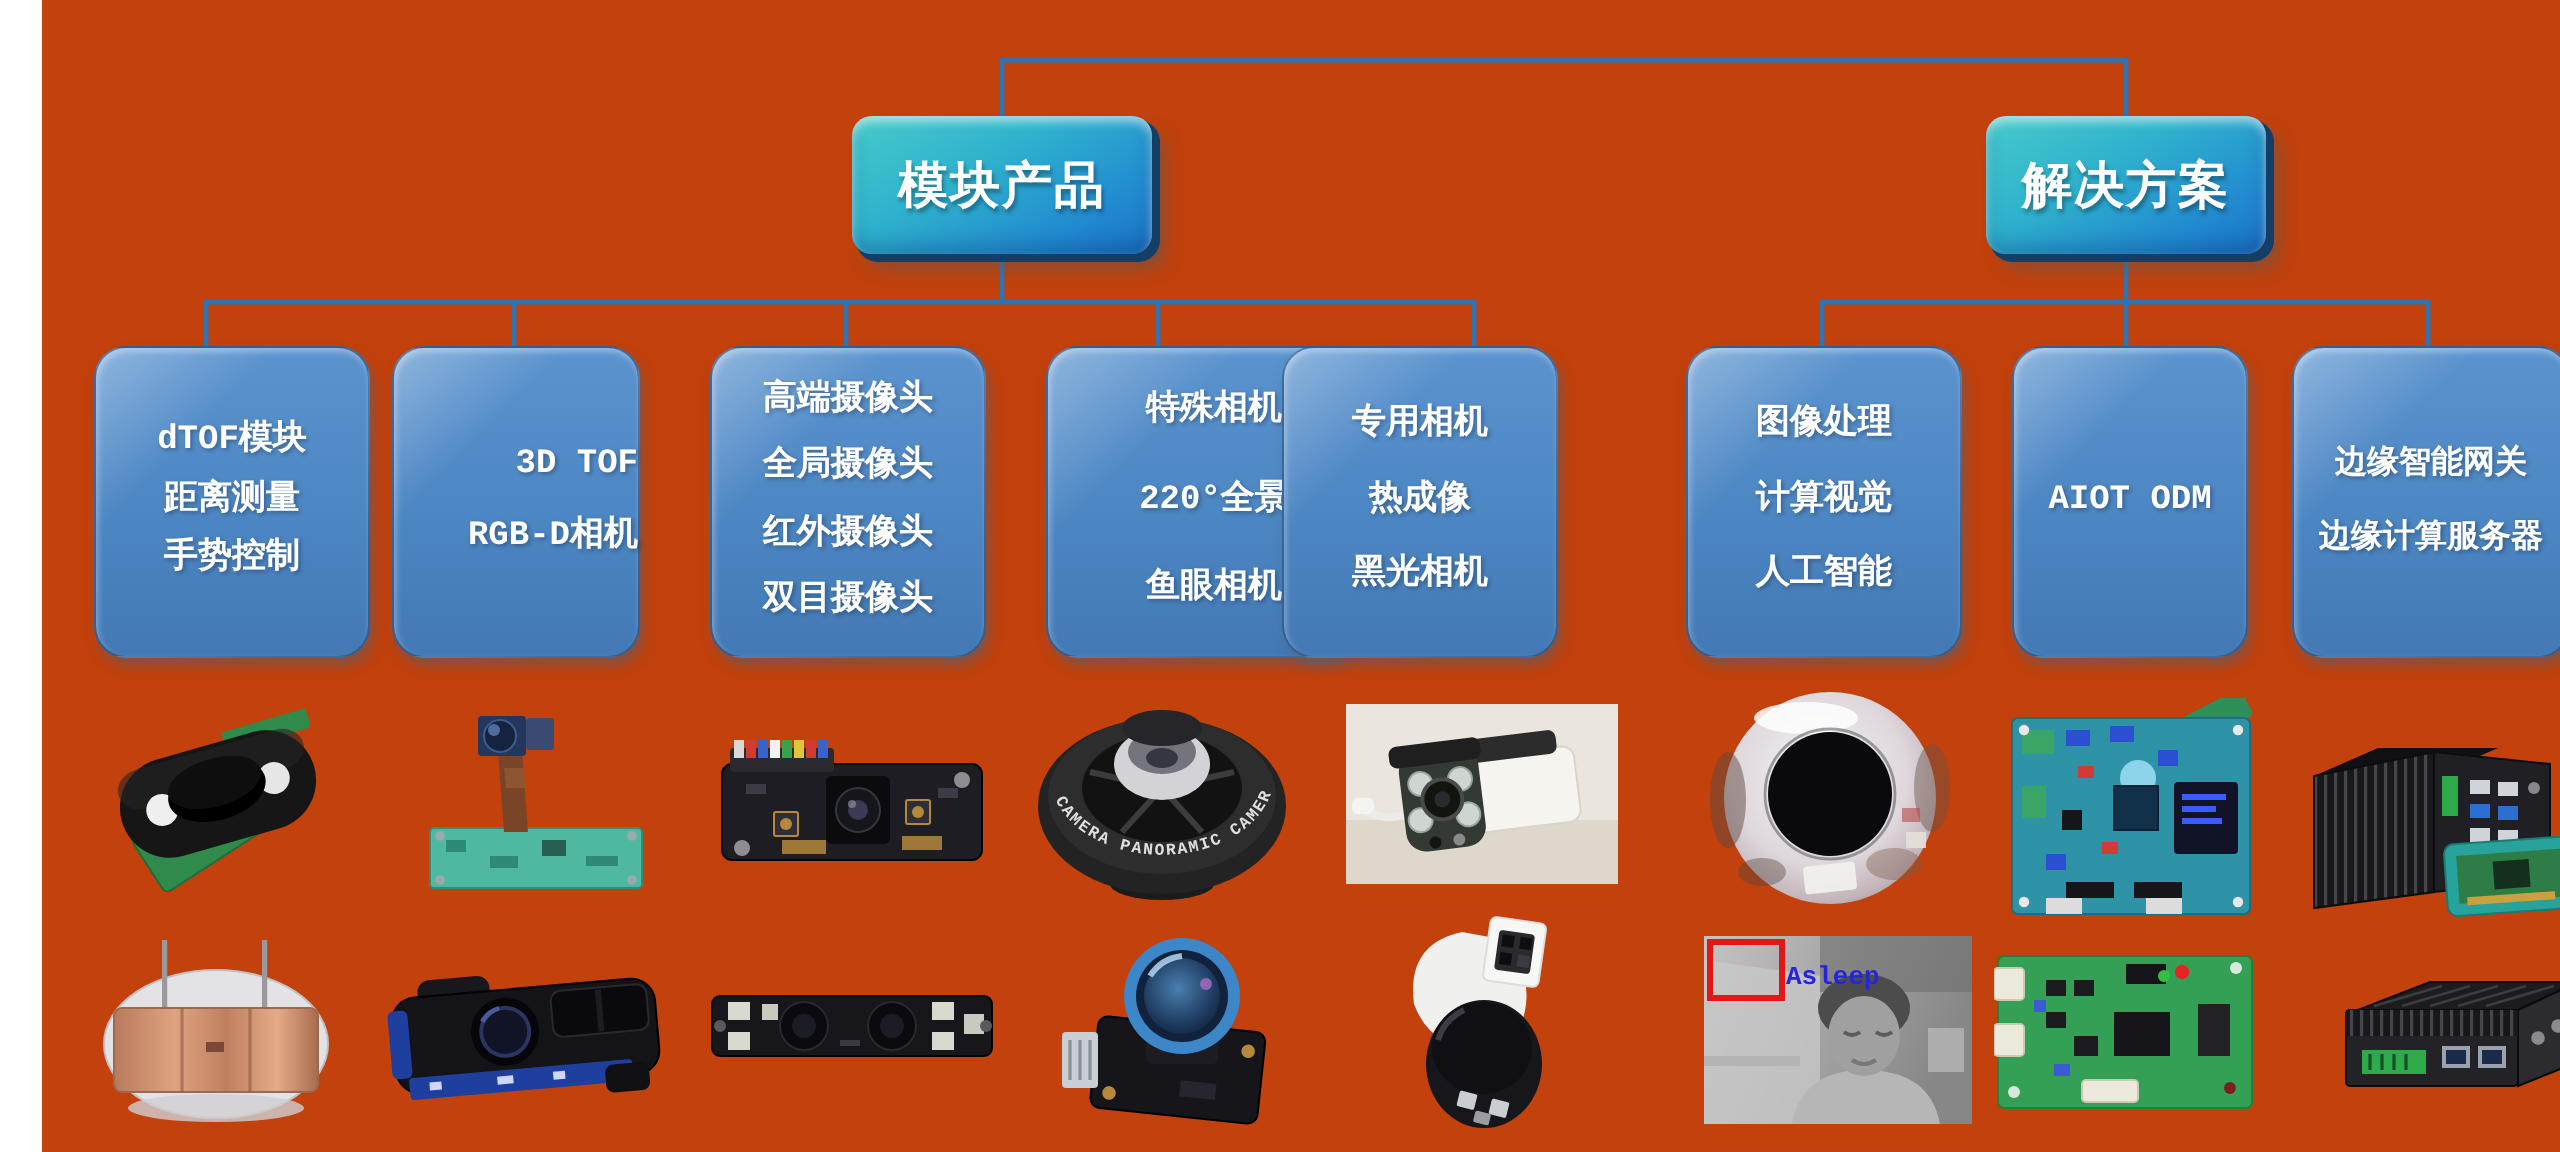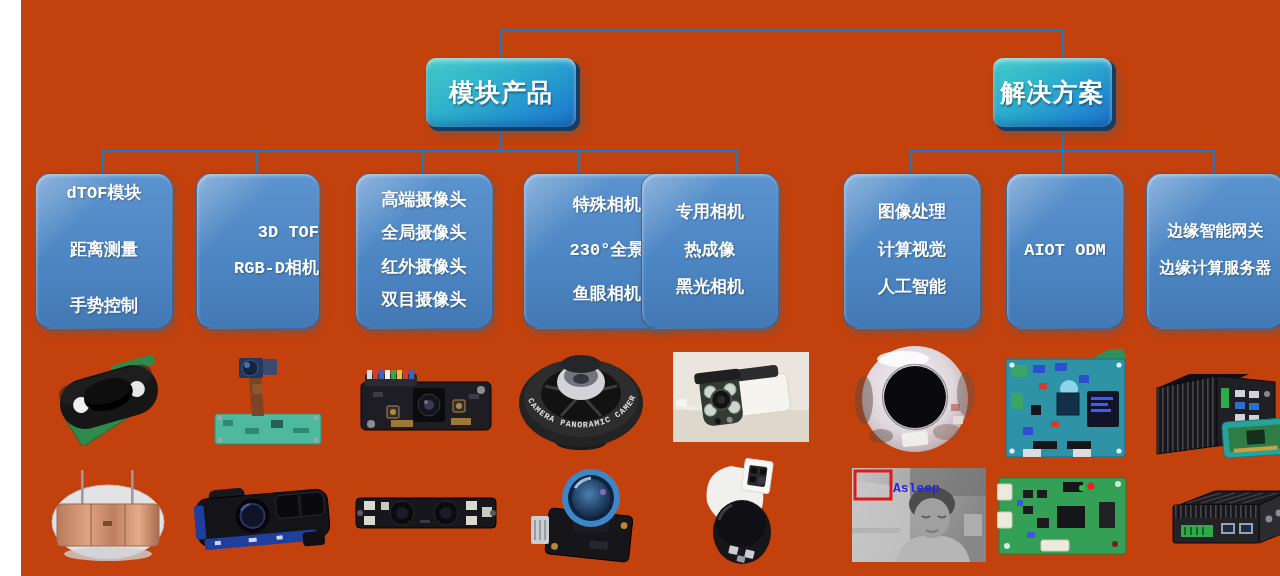--- a/index.html
+++ b/index.html
@@ -10,32 +10,32 @@
   .connectors path{fill:none;stroke:#2E74B5;stroke-width:2.4px;}
 
   .hdr{position:absolute;top:58px;height:69px;border-radius:10px;
        background:linear-gradient(150deg,#46CBCB 0%,#2FB3CD 38%,#2189D0 78%,#1B6FC4 100%);
        box-shadow:3px 3px 0 1px #143E66, 7px 8px 8px rgba(90,90,90,.5),
                   inset 0 3px 5px rgba(255,255,255,.55), inset 0 -5px 9px rgba(0,40,90,.25);
        color:#fff;font-weight:bold;font-size:25px;letter-spacing:1px;
        display:flex;align-items:center;justify-content:center;
        text-shadow:1px 2px 2px rgba(0,0,0,.35);}
   .hdr-1{left:405px;width:150px;}
-  .hdr-2{left:972px;width:119px;}
+  .hdr-2{left:972px;width:140px;}
 
   .cat{position:absolute;top:173px;height:154px;border-radius:16px;
        background:linear-gradient(135deg,rgba(255,255,255,.32) 0%,rgba(255,255,255,0) 32%),
                   linear-gradient(180deg,#5B93CE 0%,#4C86C3 55%,#4379B4 100%);
        border:1px solid rgba(27,62,104,.45);
        box-shadow:2px 4px 6px rgba(85,95,110,.55), inset 1px 2px 3px rgba(255,255,255,.35);
        color:#fff;font-weight:bold;font-size:17px;
        display:flex;flex-direction:column;align-items:center;justify-content:center;
        text-shadow:1px 1px 2px rgba(0,0,0,.3);}
   .cat-line{display:block;text-align:center;line-height:1.2;white-space:nowrap;}
-  .cat-1{left:14px;width:136px;gap:36px;}
+  .cat-1{left:26px;width:136px;gap:9px;}
   .cat-2{left:175px;width:122px;gap:16px;align-items:flex-end;}
   .cat-3{left:334px;width:136px;gap:13px;}
   .cat-4{left:502px;width:136px;gap:24px;padding-left:15px;}
   .cat-5{left:620px;width:136px;gap:17px;}
   .cat-6{left:822px;width:136px;gap:17px;justify-content:center;}
   .cat-7{left:985px;width:116px;}
   .cat-8{left:1125px;width:137px;gap:18px;font-size:16px;}
 
   .tile{position:absolute;}
   .tile svg{display:block;width:100%;height:100%;}
@@ -116,21 +116,21 @@
       <span class="cat-line">RGB-D相机</span>
     </div>
   <div class="cat cat-3">
       <span class="cat-line">高端摄像头</span>
       <span class="cat-line">全局摄像头</span>
       <span class="cat-line">红外摄像头</span>
       <span class="cat-line">双目摄像头</span>
     </div>
   <div class="cat cat-4">
       <span class="cat-line">特殊相机</span>
-      <span class="cat-line">230°全景</span>
+      <span class="cat-line">220°全景</span>
       <span class="cat-line">鱼眼相机</span>
     </div>
   <div class="cat cat-5">
       <span class="cat-line">专用相机</span>
       <span class="cat-line">热成像</span>
       <span class="cat-line">黑光相机</span>
     </div>
   <div class="cat cat-6">
       <span class="cat-line">图像处理</span>
       <span class="cat-line">计算视觉</span>

